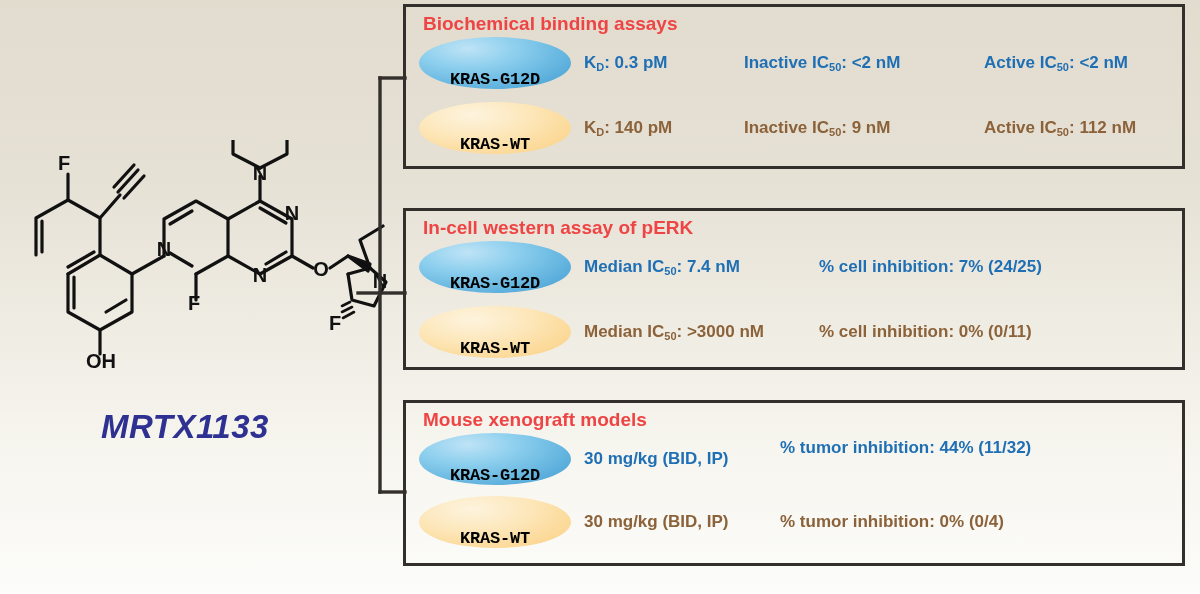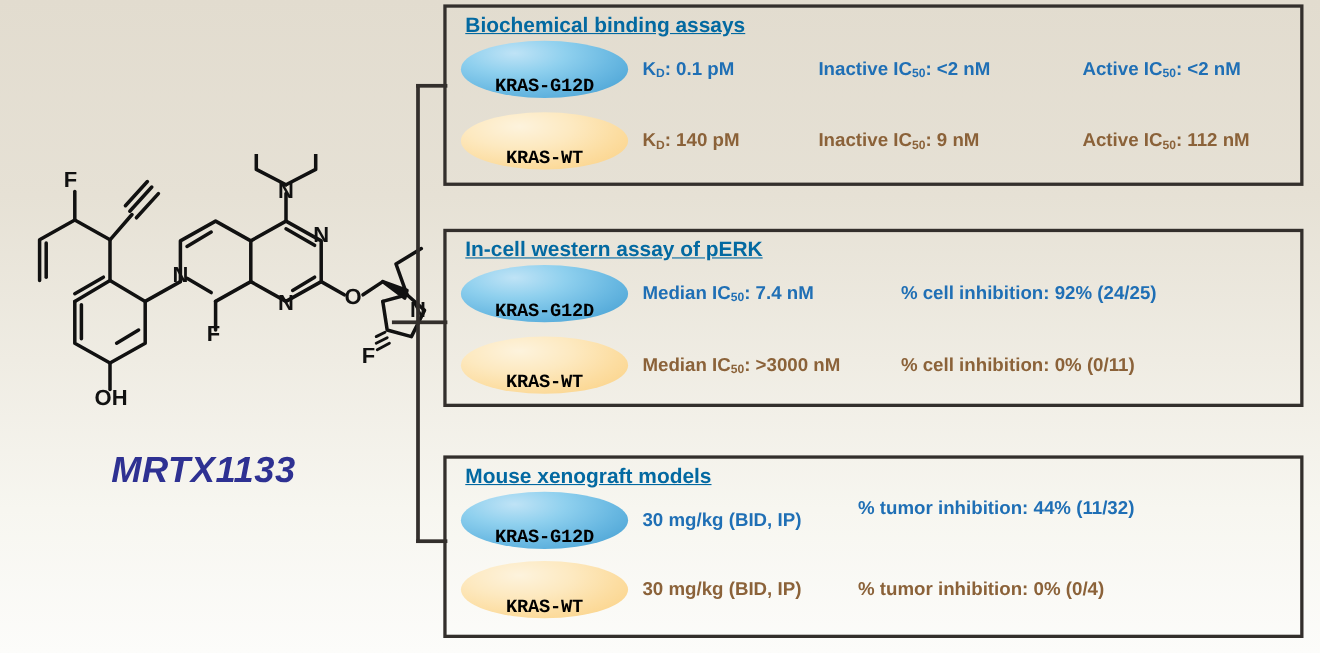--- a/index.html
+++ b/index.html
@@ -24,25 +24,25 @@
 
   
   .panel{
     position:absolute;left:403px;width:782px;
     border:3px solid #332f2c;
     background:transparent;
     box-sizing:border-box;
   }
   #panel-1{top:4px;height:165px;}
   #panel-2{top:208px;height:162px;}
-  #panel-3{top:414px;height:166px;}
+  #panel-3{top:400px;height:166px;}
 
   .panel-title{
     position:absolute;left:17px;top:6px;
-    font-size:19px;font-weight:bold;color:#0369a1;white-space:nowrap;text-decoration:underline;
+    font-size:19px;font-weight:bold;color:#ef4444;white-space:nowrap;
   }
 
   .row{position:absolute;left:0;width:100%;height:52px;}
 
   .pill{
     position:absolute;left:13px;top:0;width:152px;height:52px;
     border-radius:50%/50%;
     display:flex;align-items:flex-end;justify-content:center;
     font-size:17px;font-weight:bold;color:#000;letter-spacing:-.2px;font-family:Liberation Mono, monospace;
   }
@@ -157,21 +157,21 @@
   <div class="panel" id="panel-1">
     <div class="panel-title">Biochemical binding assays</div>
     <div class="row" style="top:30px">
       <div class="pill blue">
         <span>KRAS-G12D</span>
       </div>
       <div class="fields">
         <div class="field blue-txt" style="left:0px">
           <span>K</span>
             <sub>D</sub>
-            <span>: 0.1 pM</span>
+            <span>: 0.3 pM</span>
         </div>
         <div class="field blue-txt" style="left:160px">
           <span>Inactive IC</span>
             <sub>50</sub>
             <span>: &lt;2 nM</span>
         </div>
         <div class="field blue-txt" style="left:400px">
           <span>Active IC</span>
             <sub>50</sub>
             <span>: &lt;2 nM</span>
@@ -207,21 +207,21 @@
     <div class="row" style="top:30px">
       <div class="pill blue">
         <span>KRAS-G12D</span>
       </div>
       <div class="fields">
         <div class="field blue-txt" style="left:0px">
           <span>Median IC</span>
             <sub>50</sub>
             <span>: 7.4 nM</span>
         </div>
-        <div class="field blue-txt" style="left:235px">% cell inhibition: 92% (24/25)</div>
+        <div class="field blue-txt" style="left:235px">% cell inhibition: 7% (24/25)</div>
       </div>
     </div>
     <div class="row" style="top:95px">
       <div class="pill orange">
         <span>KRAS-WT</span>
       </div>
       <div class="fields">
         <div class="field brown-txt" style="left:0px">
           <span>Median IC</span>
             <sub>50</sub>

